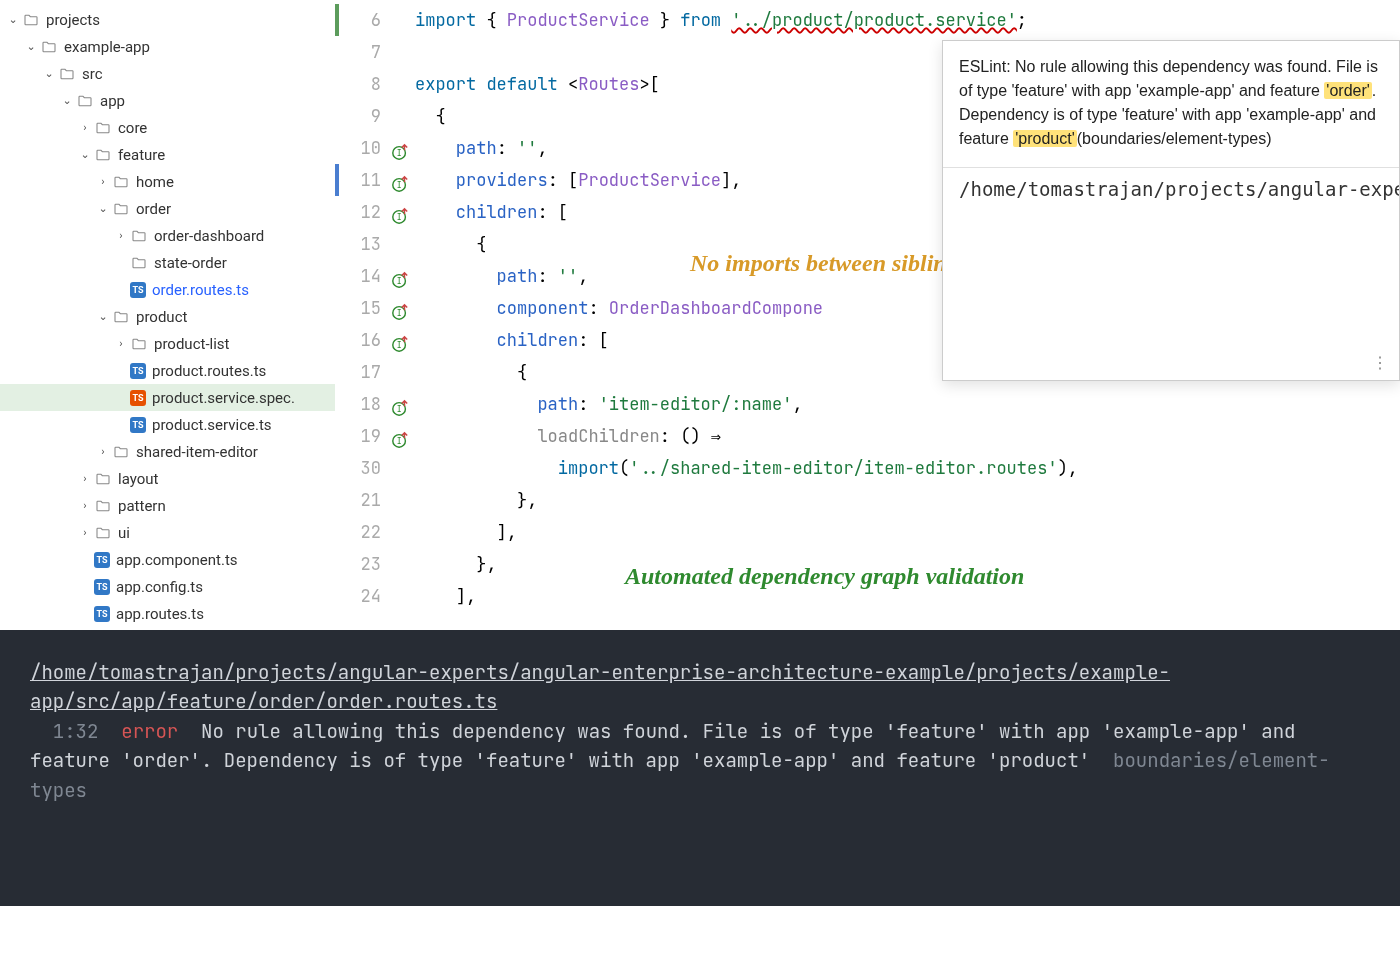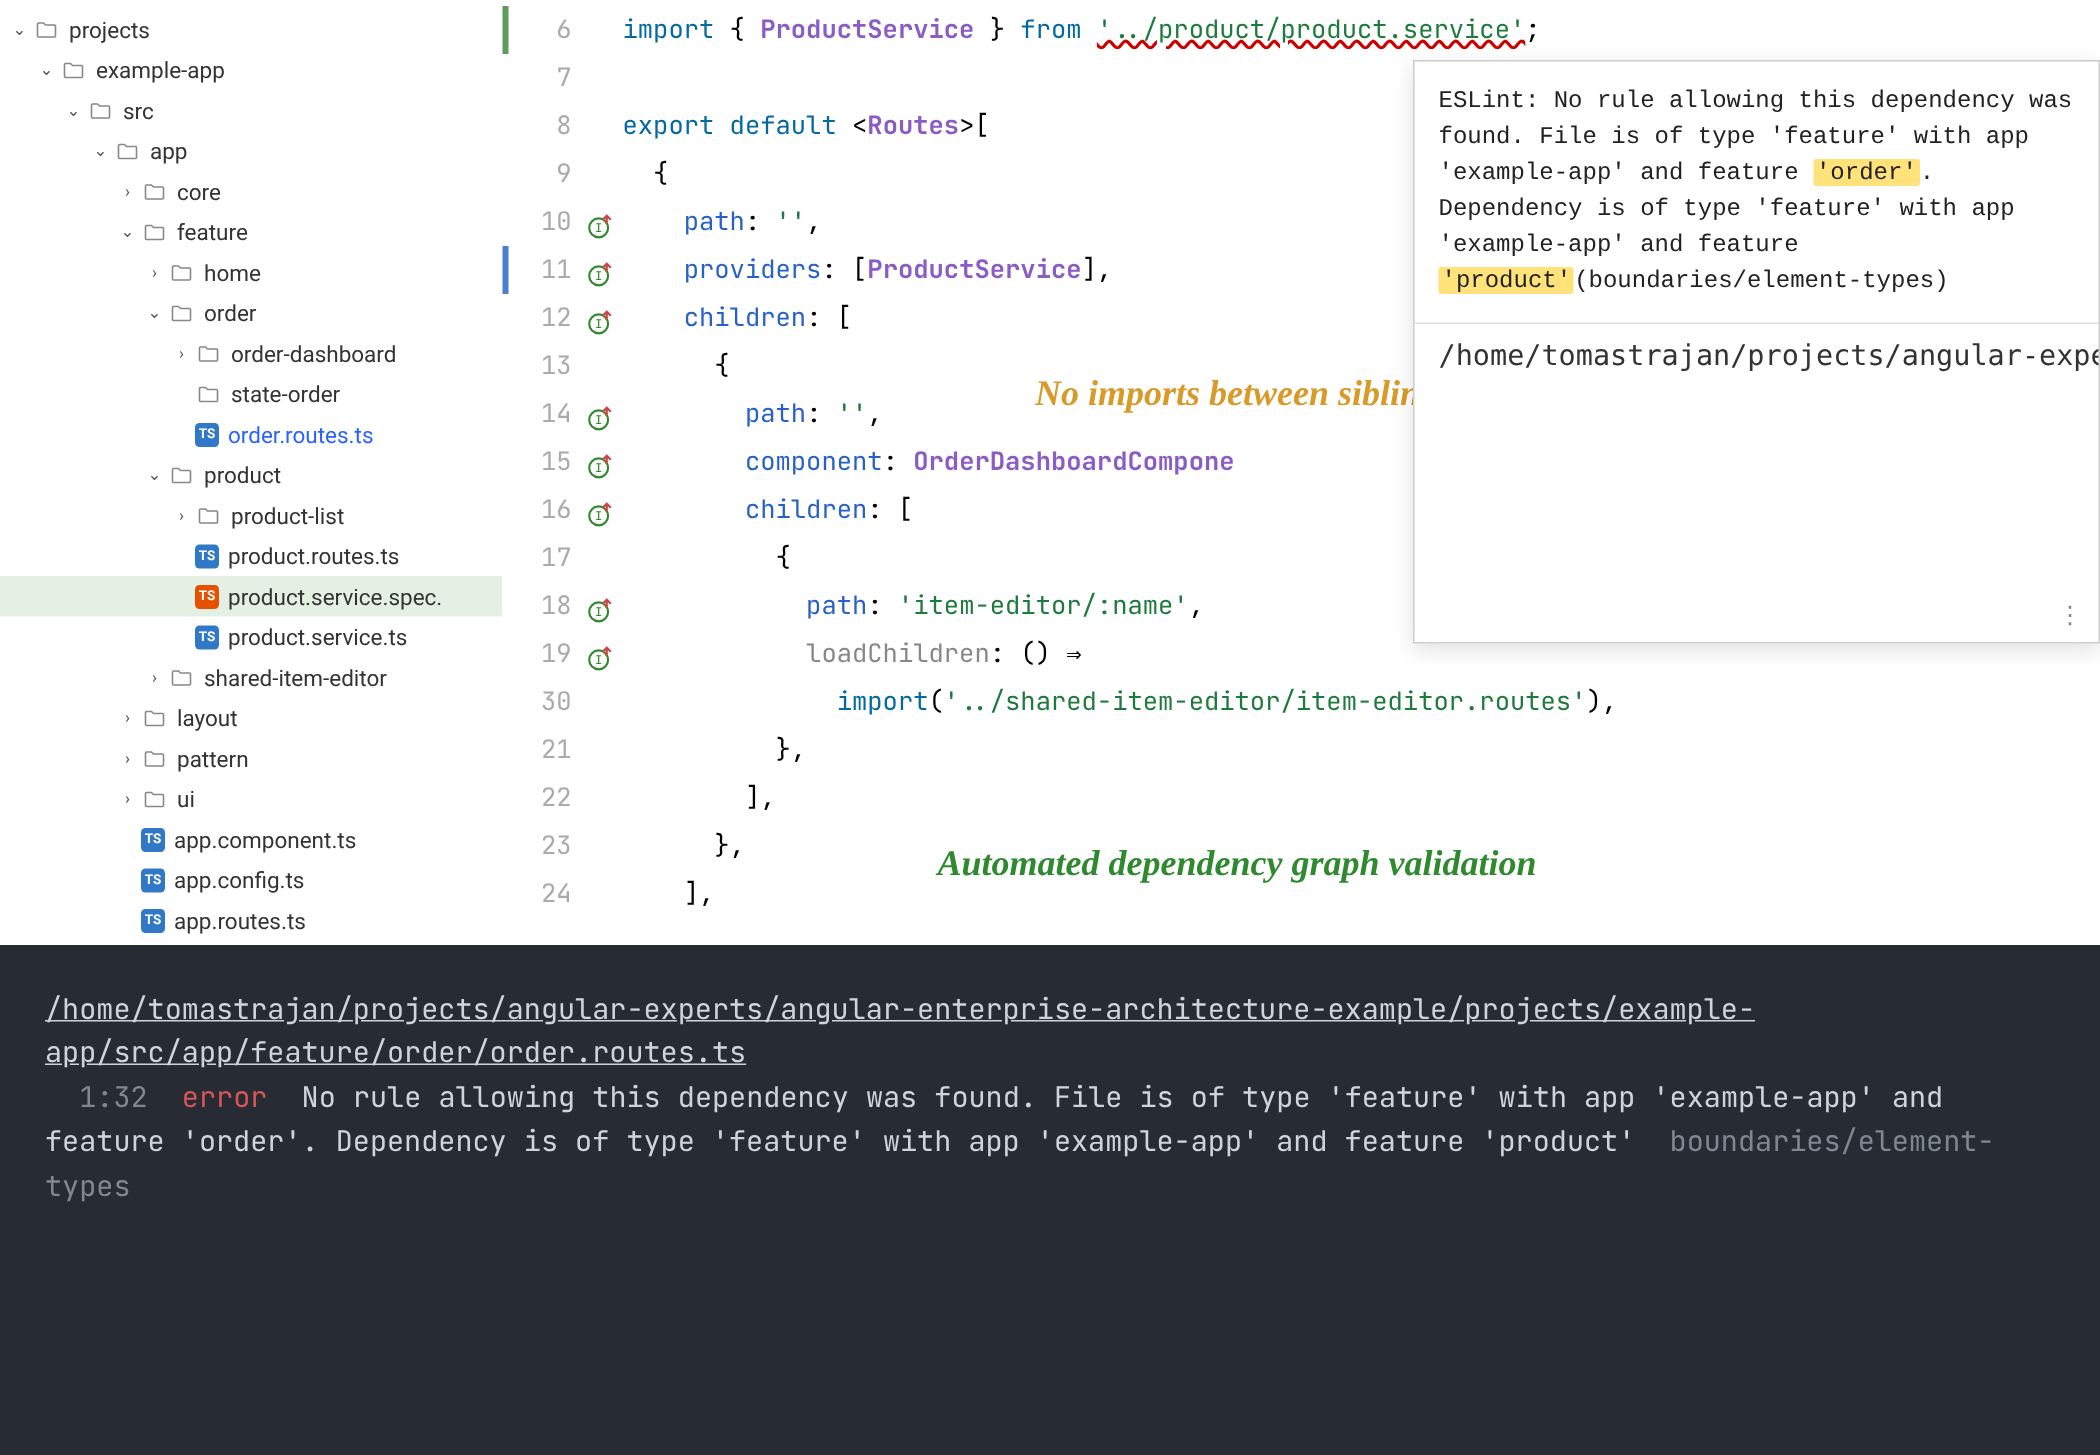--- a/index.html
+++ b/index.html
@@ -106,21 +106,21 @@
   .gutter-bar.b2 { top: 164px; height: 32px; background: #4a7ed0; }
   .code {
     flex: 1;
     padding-top: 4px;
     white-space: pre;
     line-height: 32px;
   }
   .code .line { height: 32px; }
   .kw { color: #0369a1; }
   .str { color: #1f7a3e; }
-  .id { color: #8a5cc4; font-weight: bold; }
+  .id { color: #8a5cc4; }
   .def { color: #2962c4; }
   .grey { color: #888; }
   .err-underline {
     text-decoration: wavy underline #cc0000;
     text-decoration-thickness: 1.5px;
   }
   
   .tooltip {
     position: absolute;
     right: 0;
@@ -130,21 +130,20 @@
     border: 1px solid #ccc;
     box-shadow: 0 4px 14px rgba(0,0,0,.12);
     font-family: -apple-system, 'Segoe UI', sans-serif;
     font-size: 16px;
     color: #222;
     z-index: 10;
   }
   .tooltip .msg {
     padding: 14px 16px 16px 16px;
     line-height: 1.5;
-    font-family: Liberation Mono, monospace;
   }
   .hl { background: #ffe27a; padding: 0 2px; border-radius: 2px; }
   .tooltip .path {
     border-top: 1px solid #e0e0e0;
     padding: 10px 16px;
     font-family: monospace;
     font-size: 19px;
     color: #333;
     white-space: nowrap;
     overflow: hidden;
@@ -167,21 +166,21 @@
     font-weight: 600;
     font-style: italic;
     font-size: 24px;
     white-space: nowrap;
     pointer-events: none;
   }
   .anno.orange { color: #d89a28; }
   .anno.green  { color: #2f8a2f; }
   
   .terminal {
-    height: 340px;
+    height: 276px;
     background: #272c34;
     color: #d0d4da;
     font-family: 'JetBrains Mono', Menlo, monospace;
     font-size: 19px;
     line-height: 1.55;
     padding: 28px 30px 0 30px;
     position: relative;
   }
   .terminal .file-link { text-decoration: underline; color: #d0d4da; }
   .terminal .pos { color: #7f8792; }

